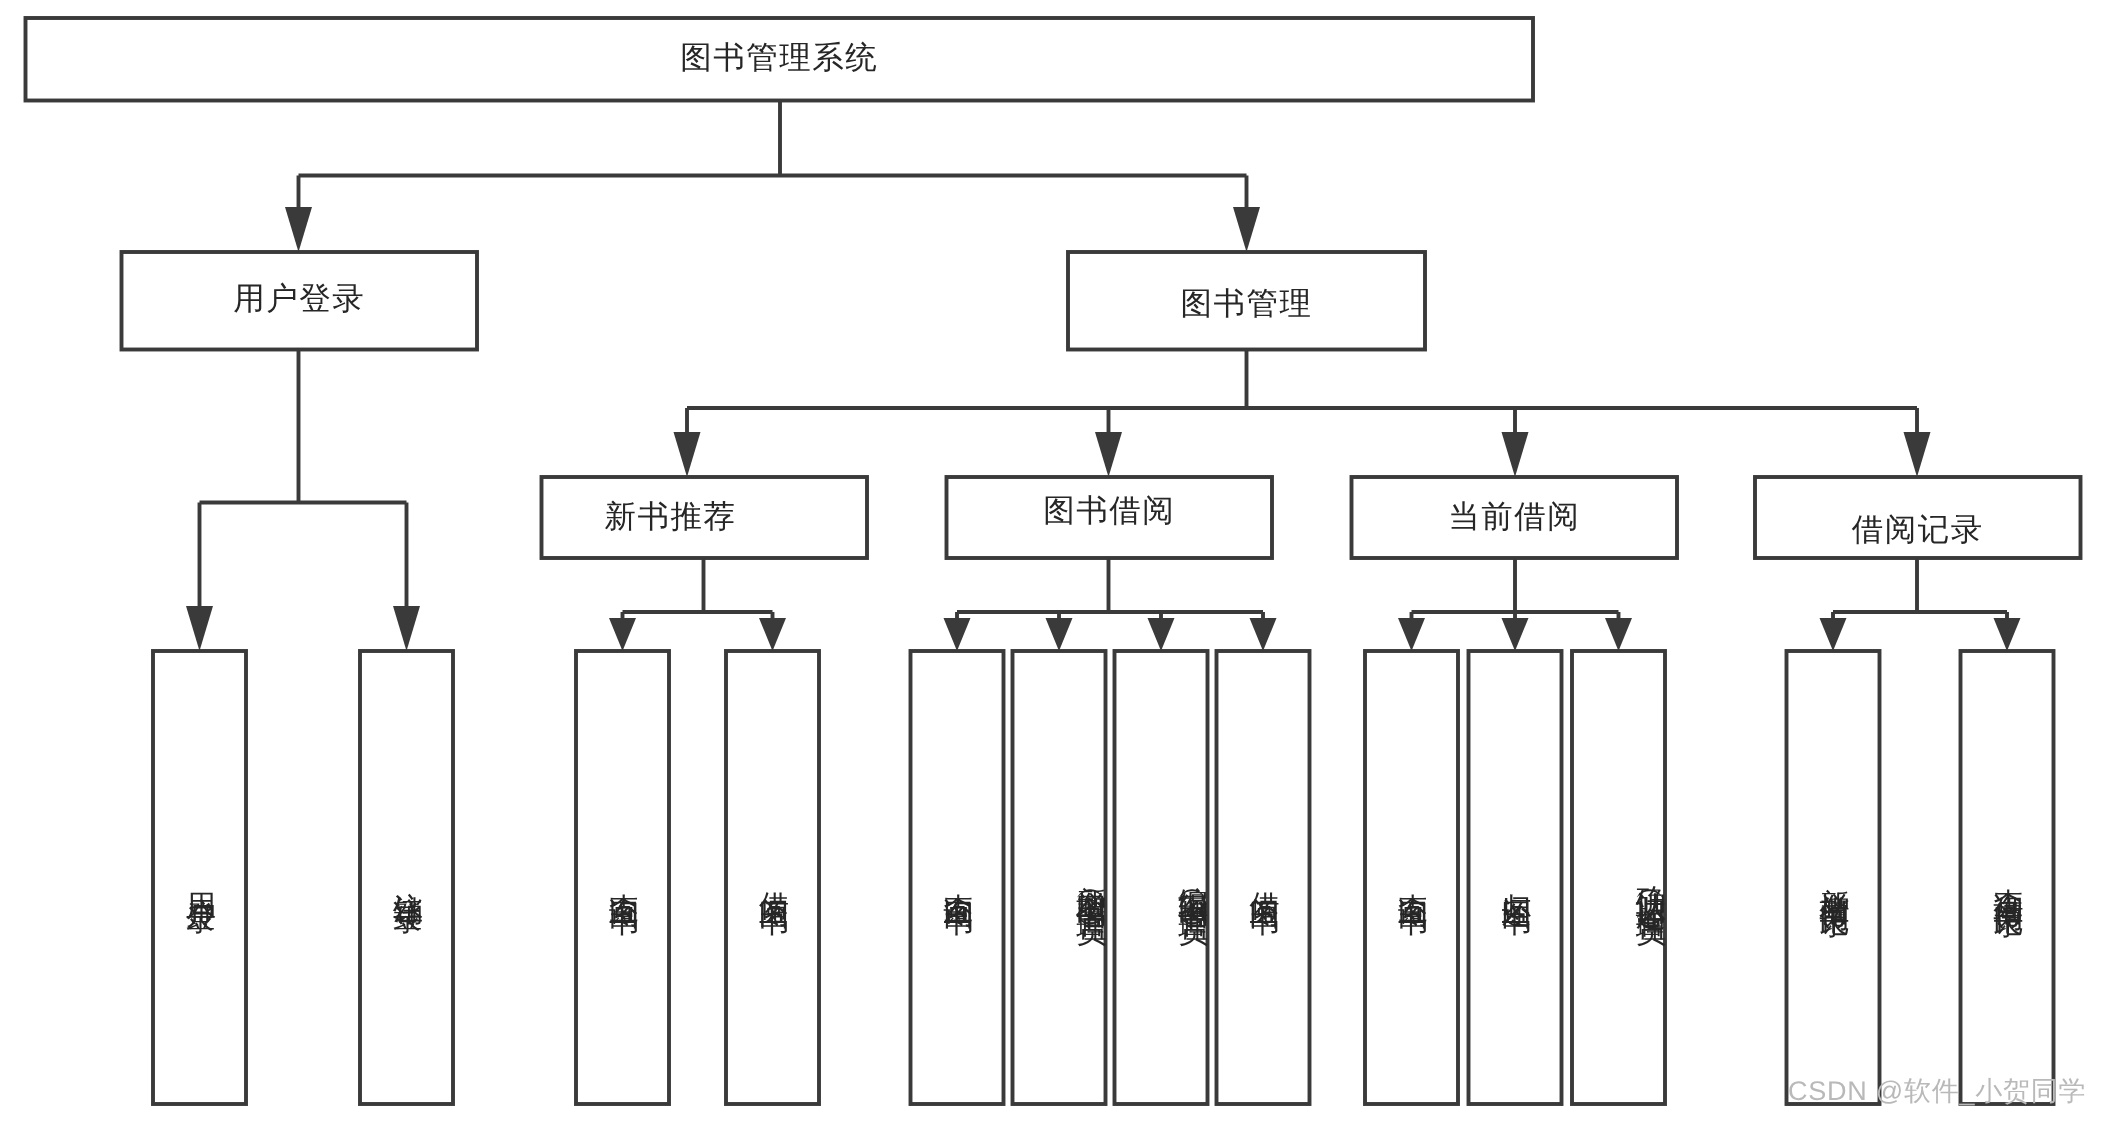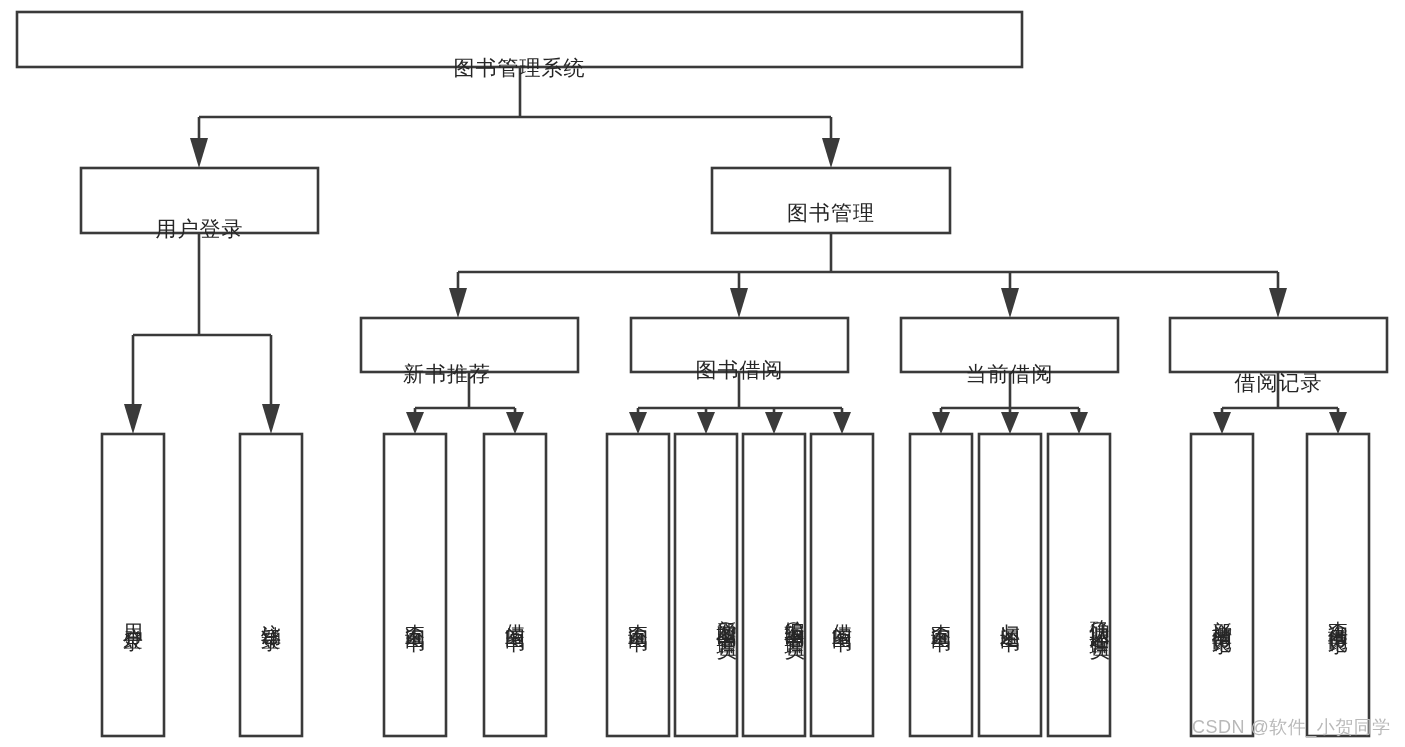--- a/index.html
+++ b/index.html
@@ -44,21 +44,20 @@
     display: flex;
     align-items: center;
     justify-content: center;
     color: #262626;
     font-family: "Liberation Sans", "DejaVu Sans", sans-serif;
     font-size: 21px;
     line-height: 1.05;
     letter-spacing: 1px;
     white-space: nowrap;
     pointer-events: none;
-    margin-top: 29px;
   }
   .node-label.vertical {
     writing-mode: vertical-rl;
     text-orientation: upright;
     letter-spacing: 3px;
     font-size: 20px;
   }
   .node-label.v-top {
     align-items: flex-start;
     padding-top: 6px;
@@ -178,21 +177,21 @@
     <rect class="node-box" x="979" y="434" width="62" height="302"></rect>
     <rect class="node-box" x="1048" y="434" width="62" height="302"></rect>
 
     <rect class="node-box" x="1191" y="434" width="62" height="302"></rect>
     <rect class="node-box" x="1307" y="434" width="62" height="302"></rect>
   </svg>
 
   <div class="node-label" style="left:17px; top:12px; width:1005px; height:55px;">图书管理系统</div>
 
   <div class="node-label" style="left:81px; top:168px; width:237px; height:65px;">用户登录</div>
-  <div class="node-label" style="left:712px; top:152px; width:238px; height:65px;">图书管理</div>
+  <div class="node-label" style="left:712px; top:171px; width:238px; height:65px;">图书管理</div>
 
   <div class="node-label" style="left:361px; top:318px; width:172px; height:54px;">新书推荐</div>
   <div class="node-label" style="left:631px; top:318px; width:217px; height:47px;text-align:center;">图书借阅</div>
   <div class="node-label" style="left:901px; top:318px; width:217px; height:54px;">当前借阅</div>
   <div class="node-label" style="left:1170px; top:318px; width:217px; height:72px;">借阅记录</div>
 
   <div class="node-label vertical" style="left:102px; top:434px; width:62px; height:302px;">用户登录</div>
   <div class="node-label vertical" style="left:240px; top:434px; width:62px; height:302px;">注销登录</div>
 
   <div class="node-label vertical" style="left:384px; top:434px; width:62px; height:302px;">查询图书</div>

